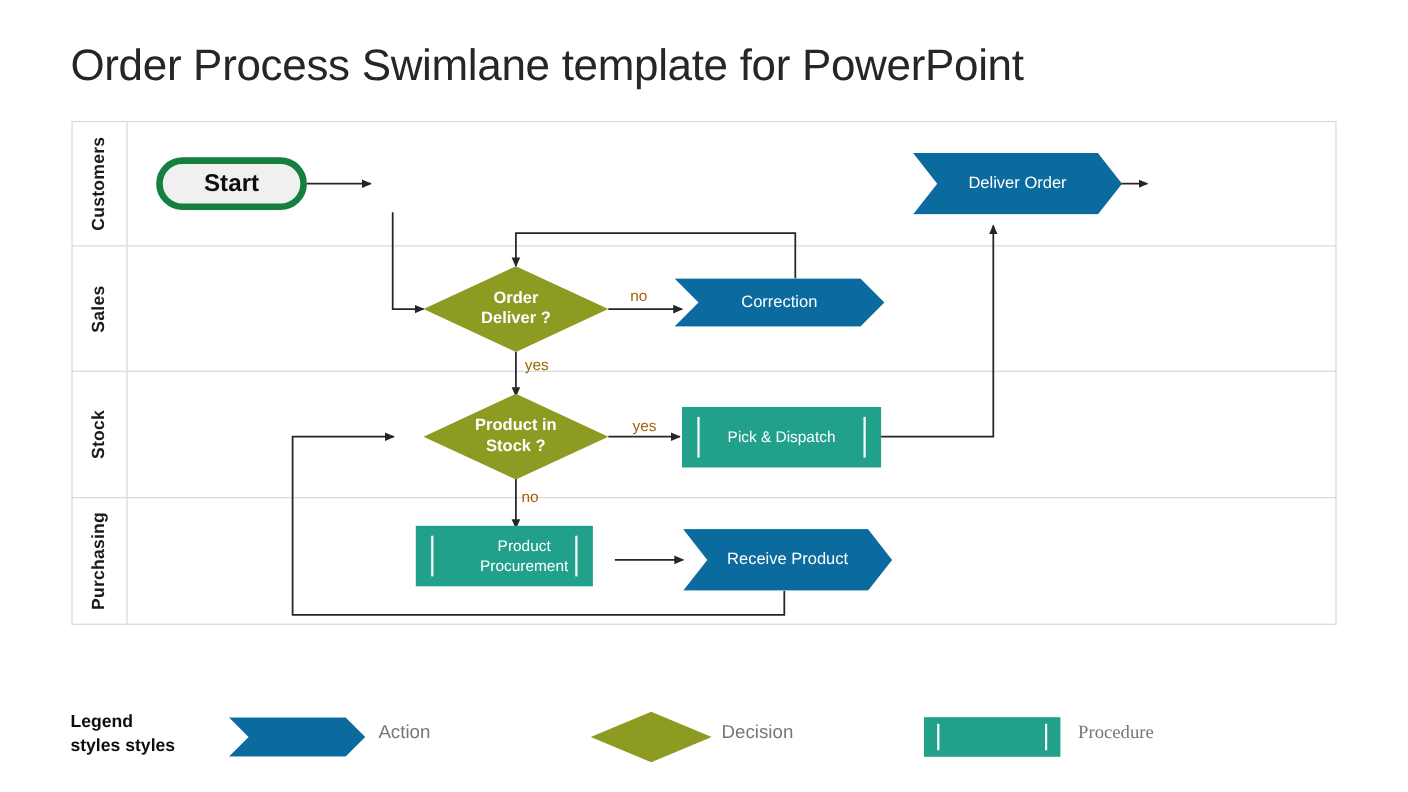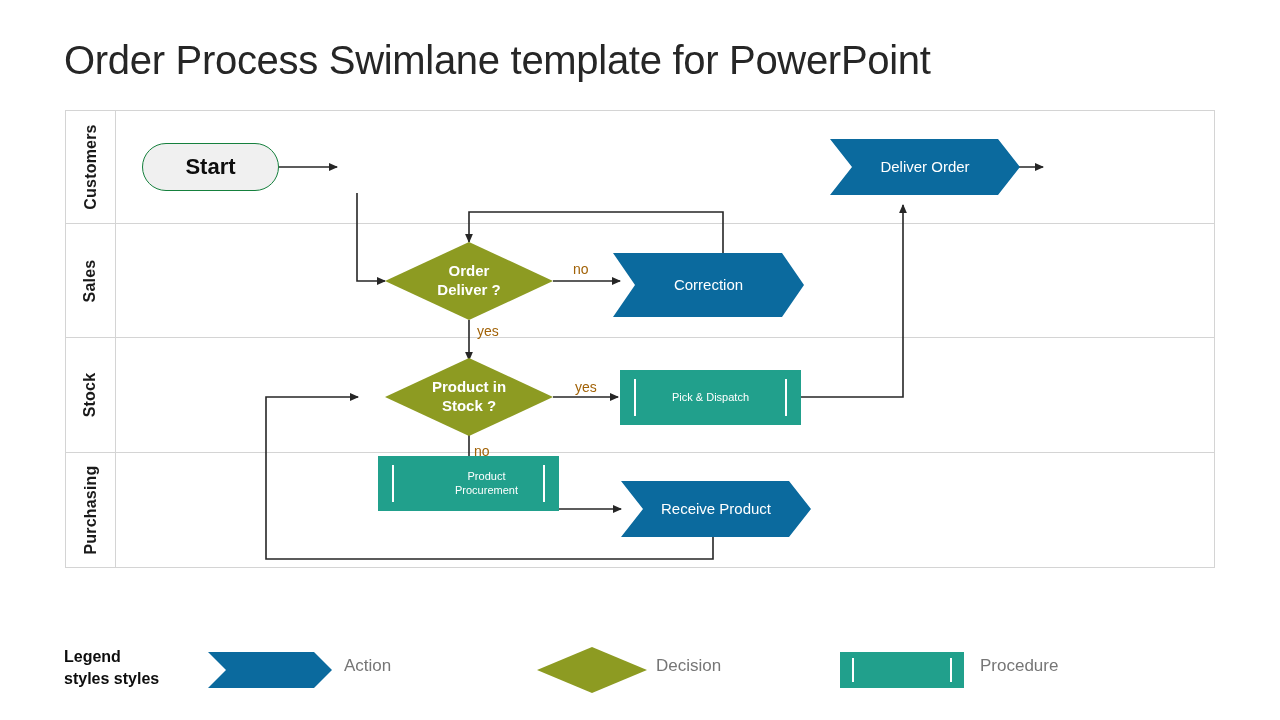--- a/index.html
+++ b/index.html
@@ -32,21 +32,21 @@
   }
   .lane-head span{
     transform:rotate(-90deg);white-space:nowrap;
     font-size:16px;font-weight:bold;color:#1a1a1a;letter-spacing:0.2px;
   }
 
   
   .shape{position:absolute;box-sizing:border-box;}
 
   .pill{
-    background:#f0f0f0;border:1px solid #15803d;border-radius:999px;
+    background:#f0f0f0;border:6px solid #15803d;border-radius:999px;
     display:flex;align-items:center;justify-content:center;
     font-size:22px;font-weight:bold;color:#0d0d0d;
   }
 
   .chev{
     background:#0b6a9e;color:#ffffff;
     display:flex;align-items:center;justify-content:center;
     font-size:15px;font-weight:400;text-align:center;line-height:1.2;
     clip-path:polygon(0% 0%, calc(100% - 22px) 0%, 100% 50%,
                       calc(100% - 22px) 100%, 0% 100%, 22px 50%);
@@ -61,21 +61,21 @@
     clip-path:polygon(50% 0%, 100% 50%, 50% 100%, 0% 50%);
   }
   .diamond .dtext{
     position:relative;z-index:2;color:#ffffff;font-size:15px;
     text-align:center;line-height:1.25;font-weight:bold;
   }
 
   .proc{
     background:#21a08c;color:#ffffff;
     display:flex;align-items:center;justify-content:center;
-    font-size:11px;text-align:center;line-height:1.25;
+    font-size:14px;text-align:center;line-height:1.25;
   }
   .proc::before,.proc::after{
     content:"";position:absolute;top:9px;bottom:9px;width:2px;background:#ffffff;
   }
   .proc::before{left:14px;}
   .proc::after{right:14px;}
   .proc .ptext{position:relative;z-index:2;}
 
   
   #wires{position:absolute;left:0;top:0;width:1280px;height:720px;pointer-events:none;}
@@ -187,35 +187,35 @@
 
 
   <div class="shape diamond" style="left:385px;top:242px;width:168px;height:78px;">
     <div class="dshape"></div>
     <div class="dtext">
       <div>Order</div>
       <div>Deliver ?</div>
     </div>
   </div>
 
-  <div class="shape chev" style="left:613px;top:253px;width:191px;height:64px;">Correction</div>
+  <div class="shape chev" style="left:613px;top:253px;width:191px;height:44px;">Correction</div>
 
   <div class="shape diamond" style="left:385px;top:358px;width:168px;height:78px;">
     <div class="dshape"></div>
     <div class="dtext">
       <div>Product in</div>
       <div>Stock ?</div>
     </div>
   </div>
 
   <div class="shape proc" style="left:620px;top:370px;width:181px;height:55px;">
     <span class="ptext">Pick &amp; Dispatch</span>
   </div>
 
-  <div class="shape proc" style="left:378px;top:456px;width:181px;height:55px;padding-left:36px;">
+  <div class="shape proc" style="left:378px;top:478px;width:161px;height:55px;padding-left:36px;">
     <span class="ptext">
       <span>Product</span><br>
       <span>Procurement</span>
     </span>
   </div>
 
   <div class="shape chev" style="left:621px;top:481px;width:190px;height:56px;">Receive Product</div>
 
   <div id="legend">
     <div class="legend-title">
@@ -223,16 +223,16 @@
       <div>styles styles</div>
     </div>
 
     <div class="lg-chev" style="left:144px;top:12px;width:124px;height:36px;"></div>
     <div class="legend-text" style="left:280px;">Action</div>
 
     <div class="lg-diamond" style="left:473px;top:7px;width:110px;height:46px;"></div>
     <div class="legend-text" style="left:592px;">Decision</div>
 
     <div class="lg-proc" style="left:776px;top:12px;width:124px;height:36px;"></div>
-    <div class="legend-text" style="left:916px;">Procedure</div>
+    <div class="legend-text" style="left:916px;font-family:Liberation Serif, serif;">Procedure</div>
   </div>
 
 </div>
 
 </body></html>

